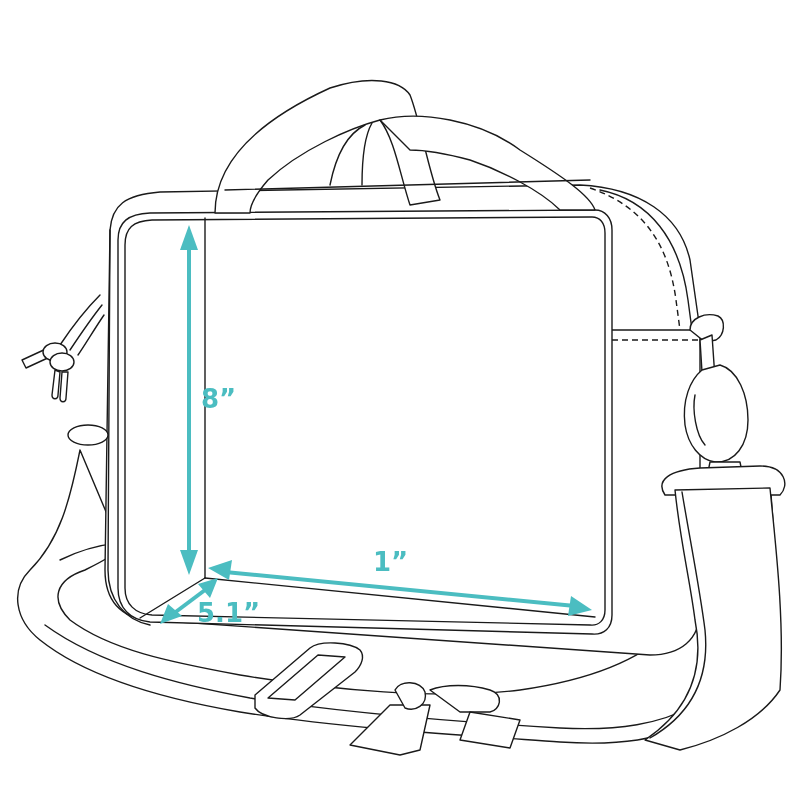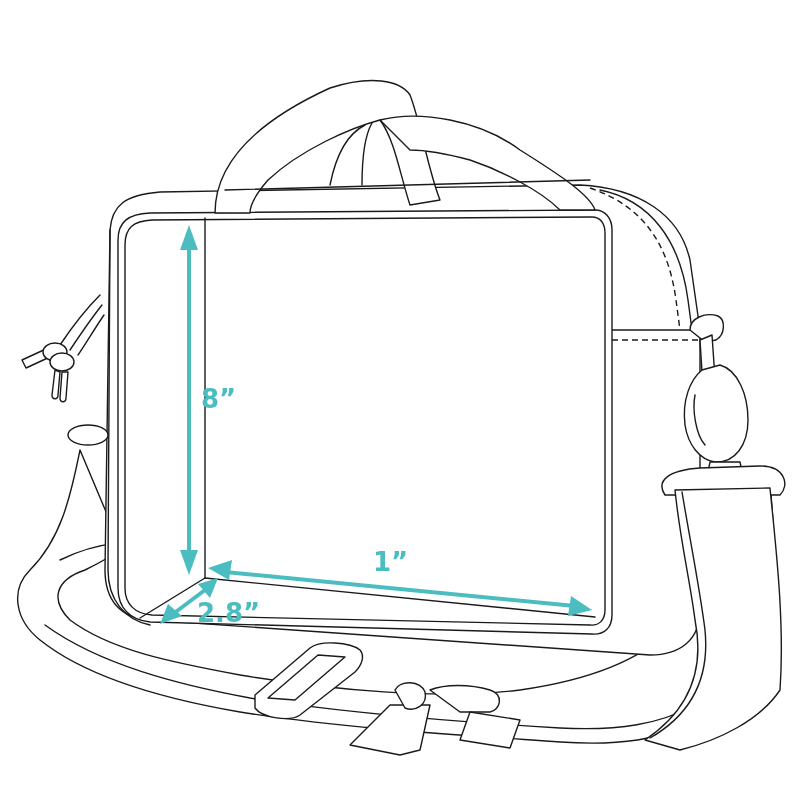--- a/index.html
+++ b/index.html
@@ -113,14 +113,14 @@
     </g>
     <g>
       <line class="dim" x1="205" y1="590" x2="173" y2="614"></line>
       <polygon class="arrow" points="218,578 198,584 210,598"></polygon>
       <polygon class="arrow" points="160,624 168,604 182,616"></polygon>
     </g>
   </svg>
 
   <span id="lbl-height" class="dim-label">8”</span>
   <span id="lbl-width" class="dim-label">1”</span>
-  <span id="lbl-depth" class="dim-label">2.8”</span>
+  <span id="lbl-depth" class="dim-label">5.1”</span>
 </div>
 
 </body></html>

